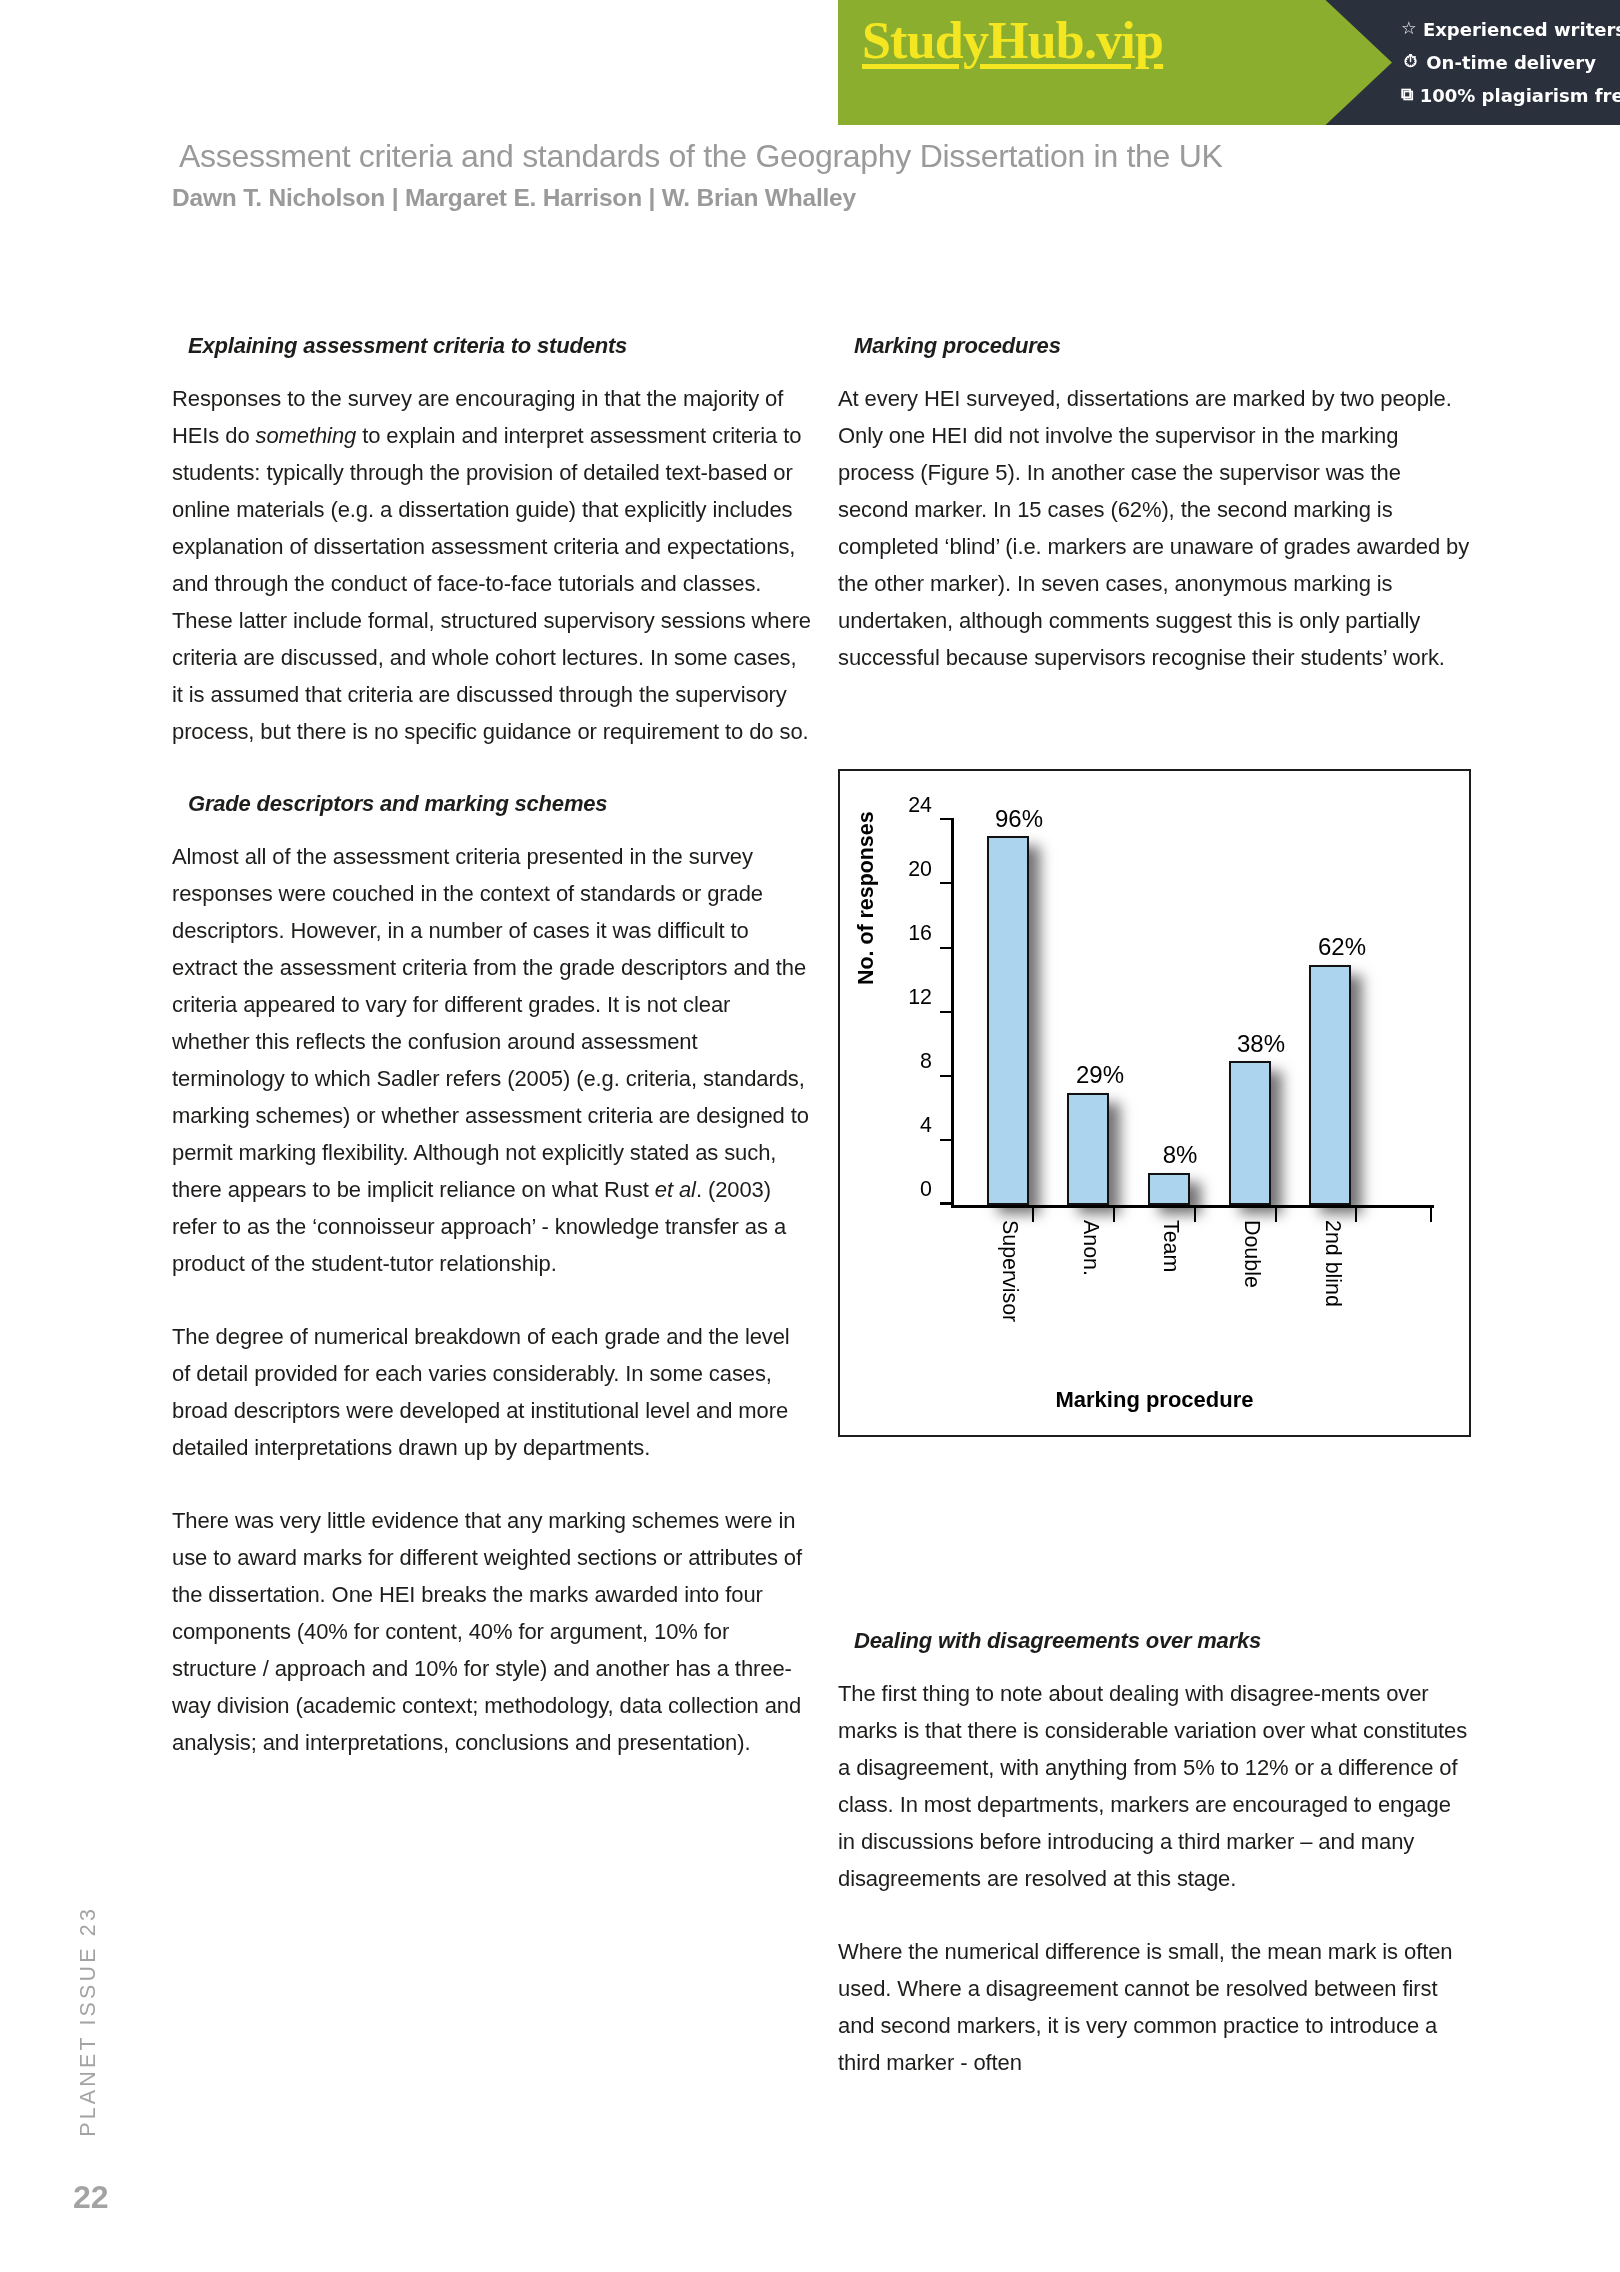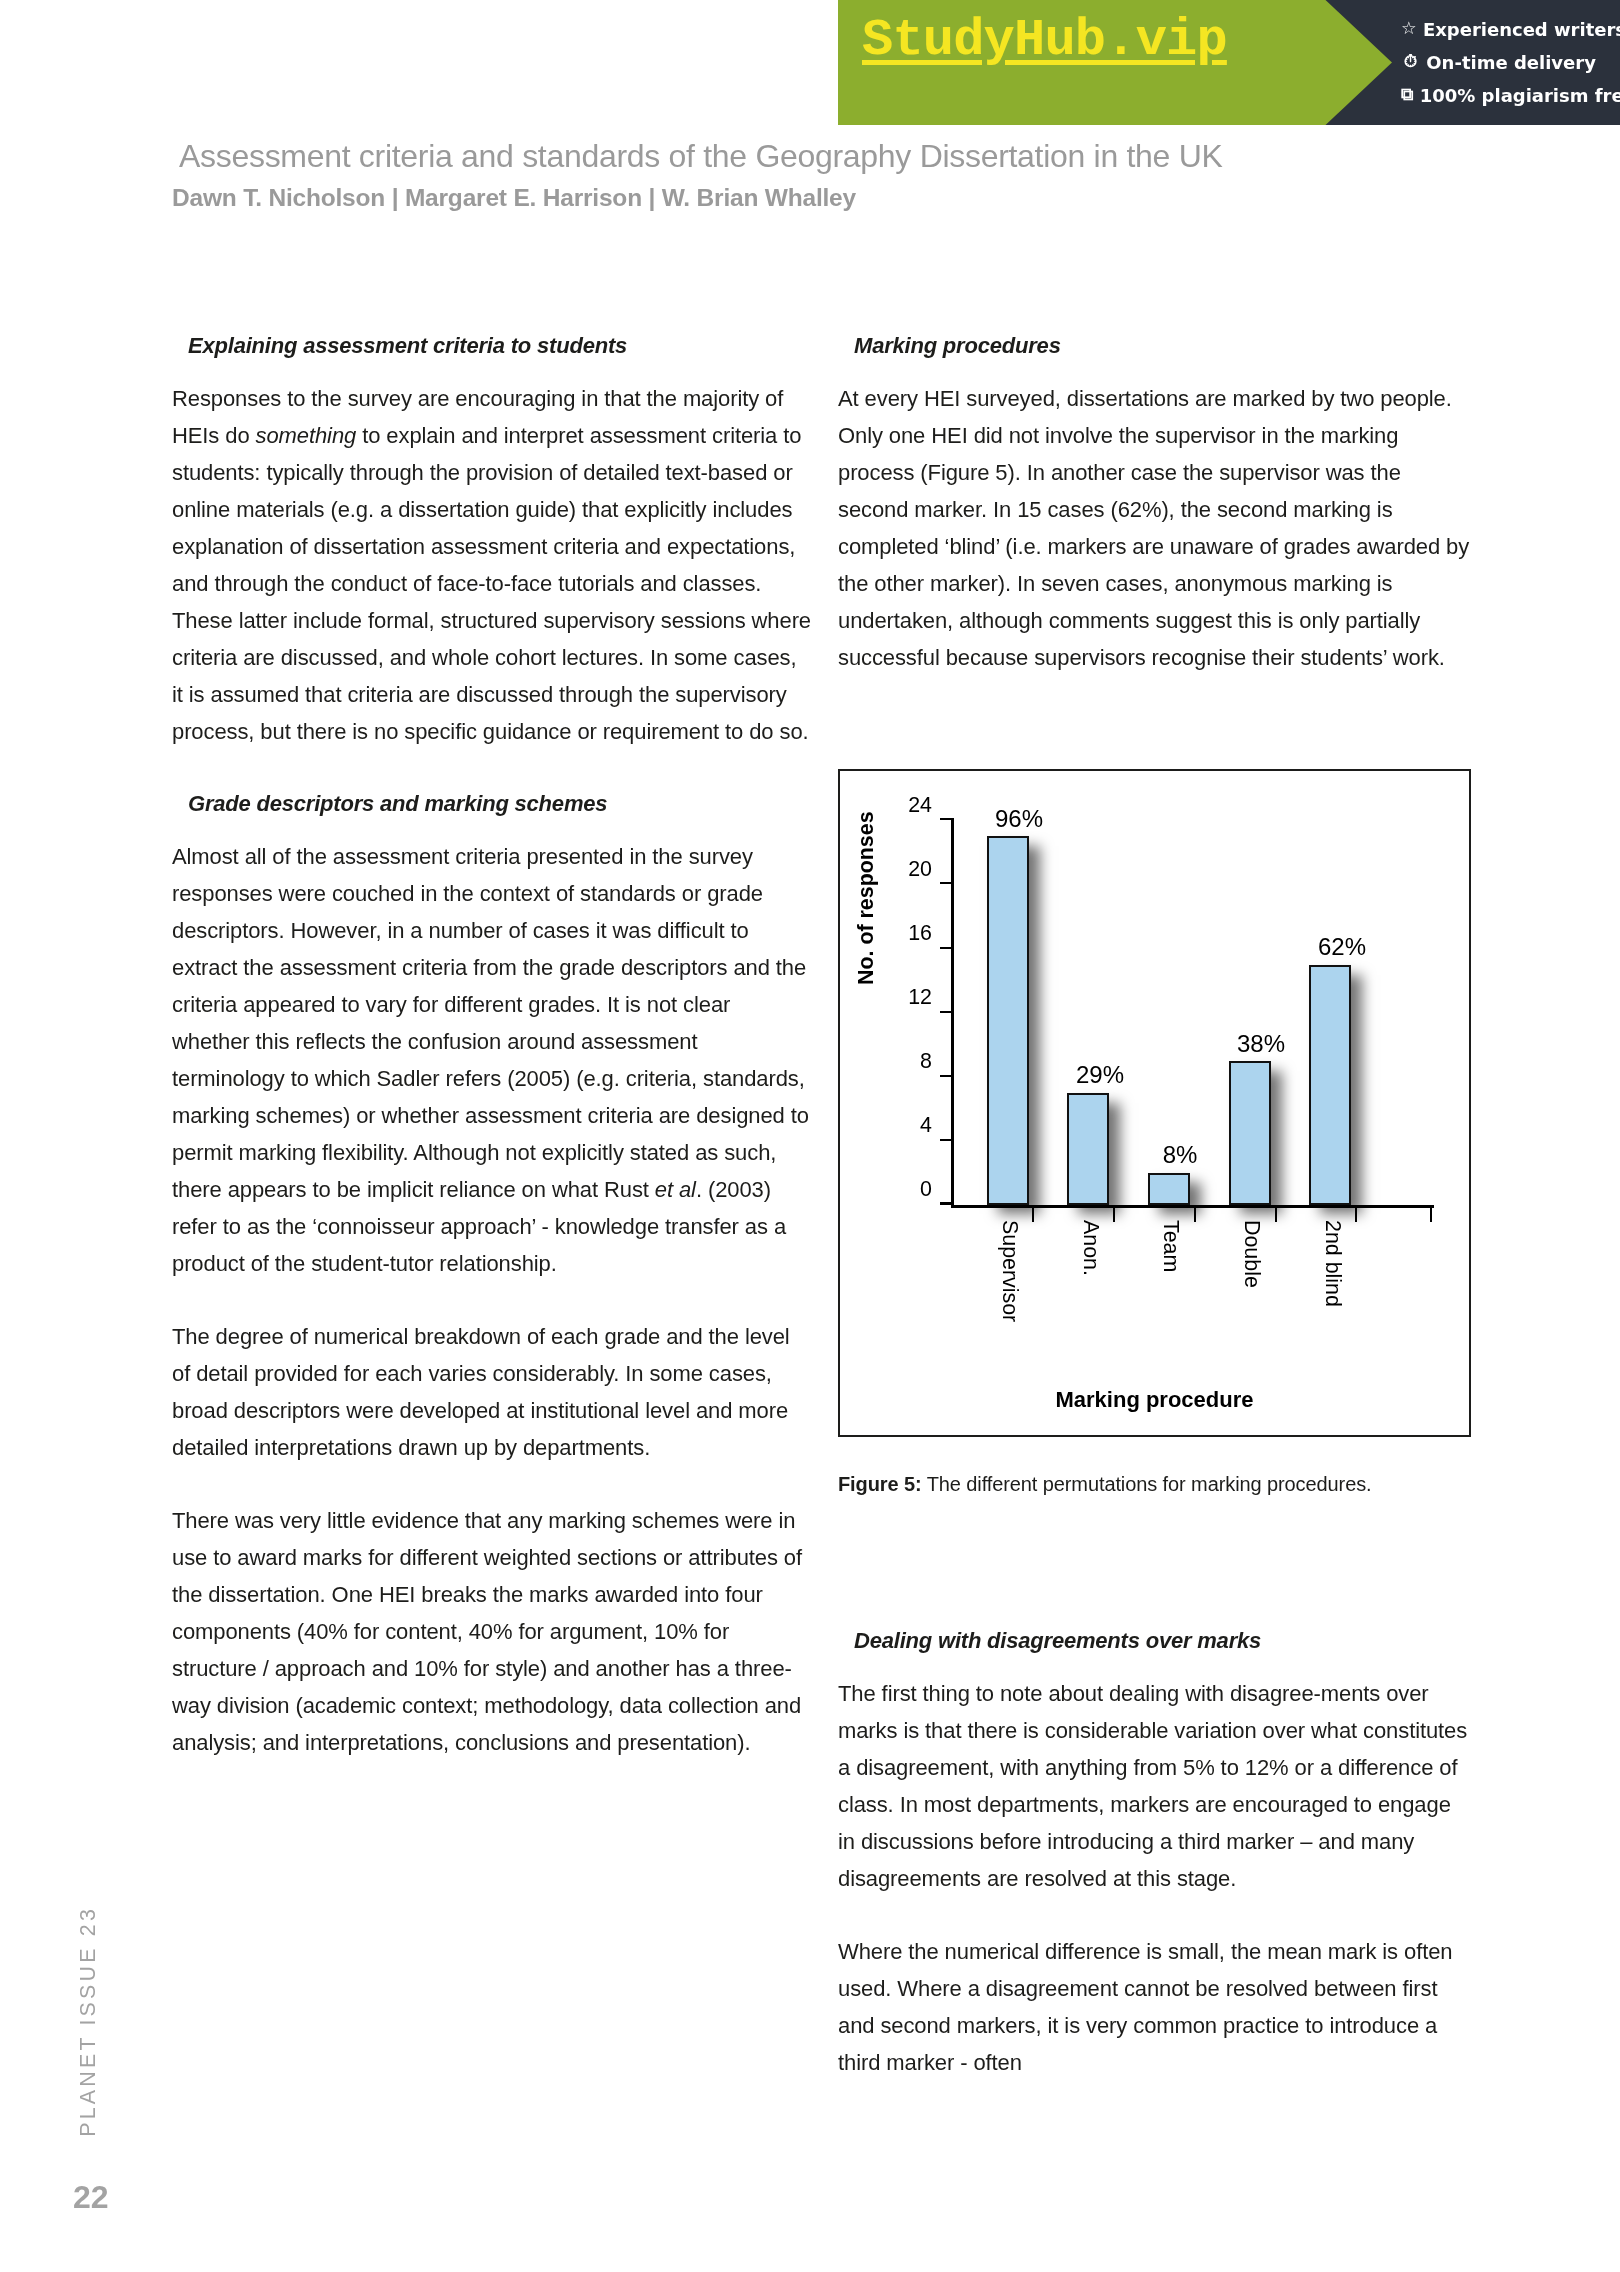--- a/index.html
+++ b/index.html
@@ -39,21 +39,21 @@
     width: 554px;
     height: 125px;
     background: #8cae2e;
     clip-path: polygon(0 0, 88% 0, 100% 50%, 88% 100%, 0 100%);
   }
   .banner-logo {
     position: absolute;
     top: 11px;
     left: 24px;
     width: 475px;
-    font-family: Liberation Mono, monospace;
+    font-family: Liberation Serif, serif;
     font-weight: bold;
     font-size: 52px;
     color: #f5e622;
     text-decoration: underline;
     text-decoration-thickness: 4.7px;
     text-underline-offset: 6.3px;
     letter-spacing: -0.8px;
     white-space: nowrap;
   }
   .banner-points {
@@ -356,23 +356,20 @@
 
         <div class="cat-label" style="left:46px;  top:400px;">Supervisor</div>
         <div class="cat-label" style="left:127px; top:400px;">Anon.</div>
         <div class="cat-label" style="left:207px; top:400px;">Team</div>
         <div class="cat-label" style="left:288px; top:400px;">Double</div>
         <div class="cat-label" style="left:369px; top:400px;">2nd blind</div>
       </div>
     </div>
   </div>
 
-  <div class="fig-caption">
-    <b>Figure 5:</b><span> The different permutations for marking procedures.</span>
-  </div>
 
   <div class="col col-right" style="top:1607px;">
     <p class="sec-head">Dealing with disagreements over marks</p>
     <p class="body-par">The first thing to note about dealing with disagree-ments over marks is that there is considerable variation over what constitutes a disagreement, with anything from 5% to 12% or a difference of class. In most departments, markers are encouraged to engage in discussions before introducing a third marker – and many disagreements are resolved at this stage.</p>
     <p class="body-par spaced">Where the numerical difference is small, the mean mark is often used. Where a disagreement cannot be resolved between first and second markers, it is very common practice to introduce a third marker - often</p>
   </div>
 
   <div class="issue-vert">PLANET ISSUE 23</div>
   <div class="page-num">22</div>
 

